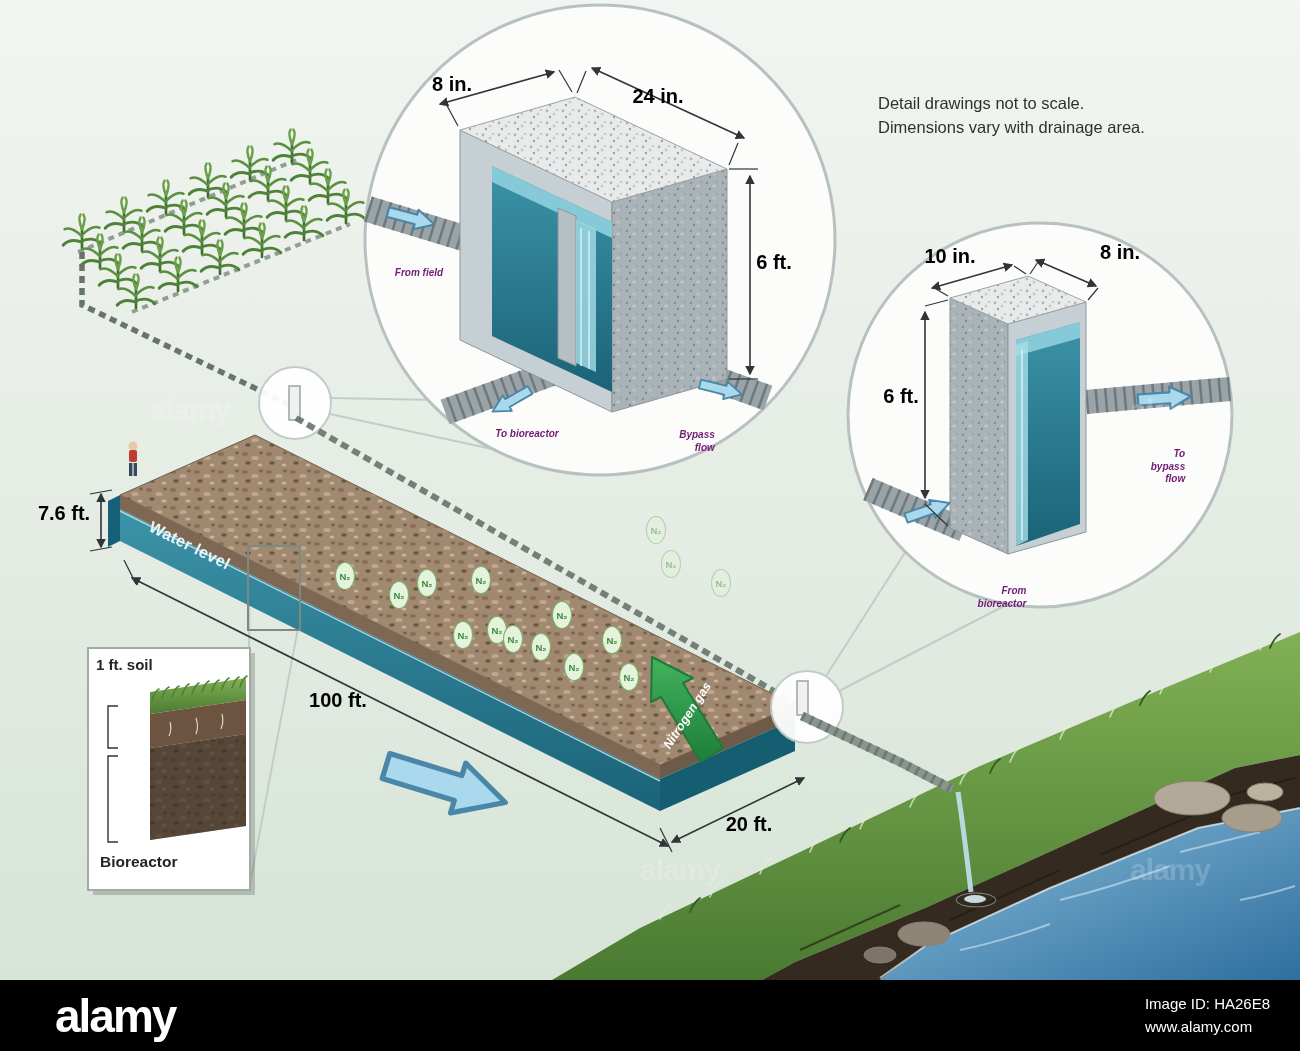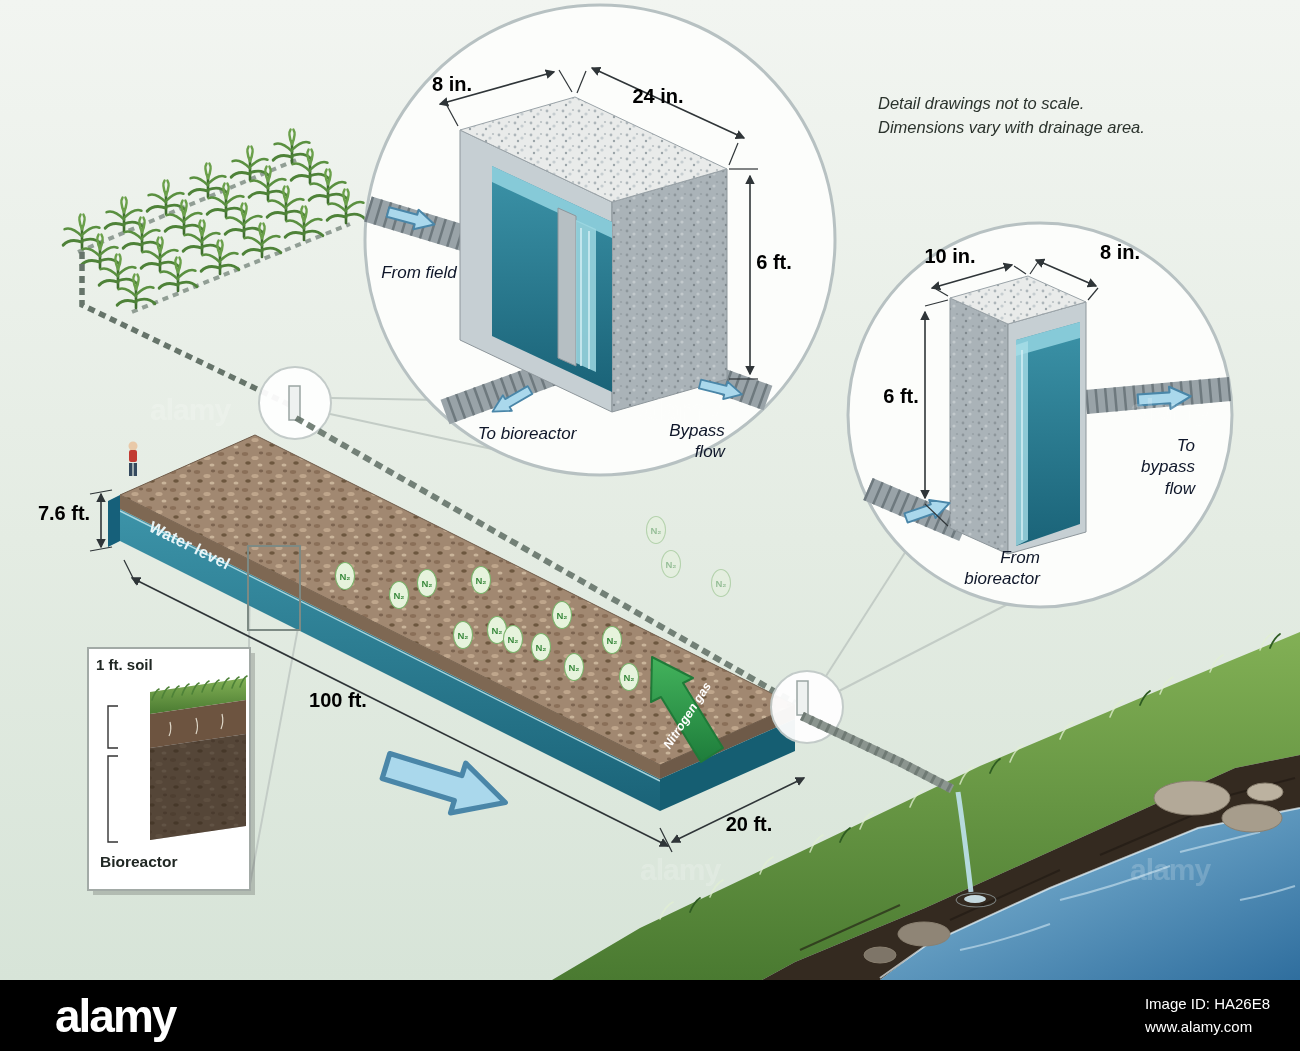--- a/index.html
+++ b/index.html
@@ -2,23 +2,23 @@
 <html><head>
 <meta charset="utf-8">
 <style>
   *{margin:0;padding:0;box-sizing:border-box}
   body{background:#9aa39c;font-family:"Liberation Sans",sans-serif}
   #stage{position:relative;width:1300px;height:1051px;overflow:hidden;background:#eef2ec;margin:0 auto}
   #scene{position:absolute;left:0;top:0;display:block}
   .lbl{position:absolute;font-family:"Liberation Sans",sans-serif;color:#202723;white-space:nowrap;line-height:1.25}
   .c{transform:translate(-50%,-50%)}
   .dimlbl{font-size:20px;font-weight:700;color:#000000}
-  .it{font-style:italic;font-size:17px;font-weight:400;color:#0f172a}
+  .it{font-style:italic;font-size:10px;font-weight:700;color:#701a75}
   .pre{white-space:pre-line;text-align:right}
-  #note{font-style:italic;font-size:16.5px;color:#2b332d;line-height:1.45;font-weight:500}
+  #note{font-size:16.5px;color:#2b332d;line-height:1.45;font-weight:500}
   .n2{position:absolute;width:20px;height:28px;border-radius:50%;background:#e6f3dc;border:1.5px solid #7ab36a;
       color:#3b8a3e;font-size:9.5px;font-weight:700;display:flex;align-items:center;justify-content:center}
   .n2.fade{opacity:.45}
   .wm{fill:#ffffff;opacity:.18;font-size:30px;font-weight:700;letter-spacing:-1px;font-family:"Liberation Sans",sans-serif}
   .dim{stroke:#2f3538;stroke-width:1.6}
   .tick{stroke:#2f3538;stroke-width:1.2}
   .zoomline{stroke:#c3ccc6;stroke-width:2}
   #footer{position:absolute;left:0;top:980px;width:1300px;height:71px;background:#000;color:#fff;
           display:flex;align-items:center;justify-content:space-between;padding:0 30px 0 55px}
   #brand{font-size:46px;font-weight:700;letter-spacing:-2px;line-height:1}
@@ -346,21 +346,21 @@
 <div class="lbl dimlbl c" style="left:658px;top:96px">24 in.</div>
 <div class="lbl dimlbl c" style="left:774px;top:262px">6 ft.</div>
 <div class="lbl it c" style="left:419px;top:273px">From field</div>
 <div class="lbl it c" style="left:527px;top:434px">To bioreactor</div>
 <div class="lbl it pre c" style="left:697px;top:441px">Bypass
 flow</div>
 
 <div class="lbl dimlbl c" style="left:950px;top:256px">10 in.</div>
 <div class="lbl dimlbl c" style="left:1120px;top:252px">8 in.</div>
 <div class="lbl dimlbl c" style="left:901px;top:396px">6 ft.</div>
-<div class="lbl it pre c" style="left:1002px;top:568px">From
+<div class="lbl it pre c" style="left:1002px;top:597px">From
 bioreactor</div>
 <div class="lbl it pre c" style="left:1168px;top:467px">To
 bypass
 flow</div>
 
 <div class="lbl dimlbl c" style="left:64px;top:513px">7.6 ft.</div>
 <div class="lbl" style="left:150px;top:516px;transform:rotate(26.5deg);transform-origin:0 50%;color:#eaf6f8;font-size:16px;font-weight:600;letter-spacing:.4px">Water level</div>
 <div class="lbl dimlbl c" style="left:338px;top:700px">100 ft.</div>
 <div class="lbl dimlbl c" style="left:749px;top:824px">20 ft.</div>
 <div class="lbl" style="left:688px;top:716px;transform:translate(-50%,-50%) rotate(-57deg);color:#ffffff;font-style:italic;font-weight:700;font-size:12.5px">Nitrogen gas</div>

